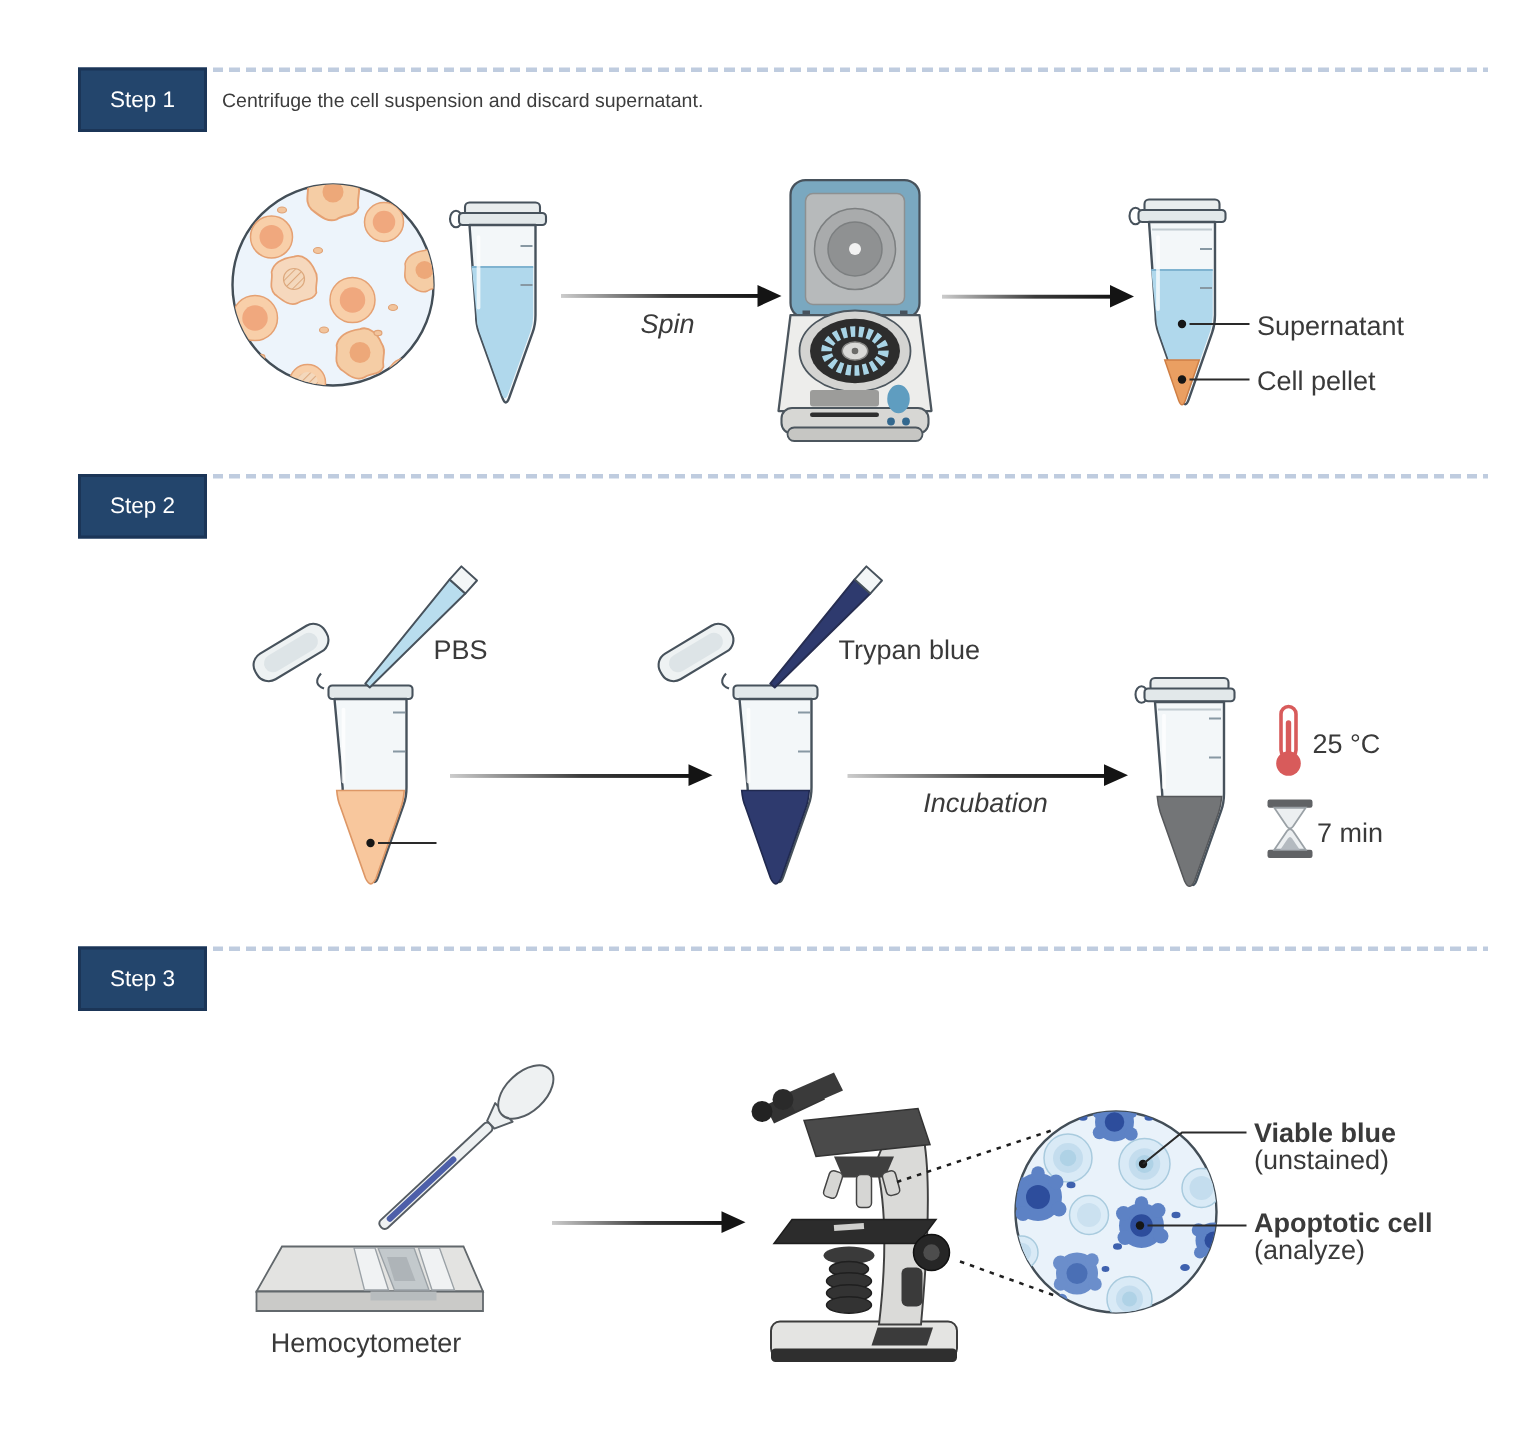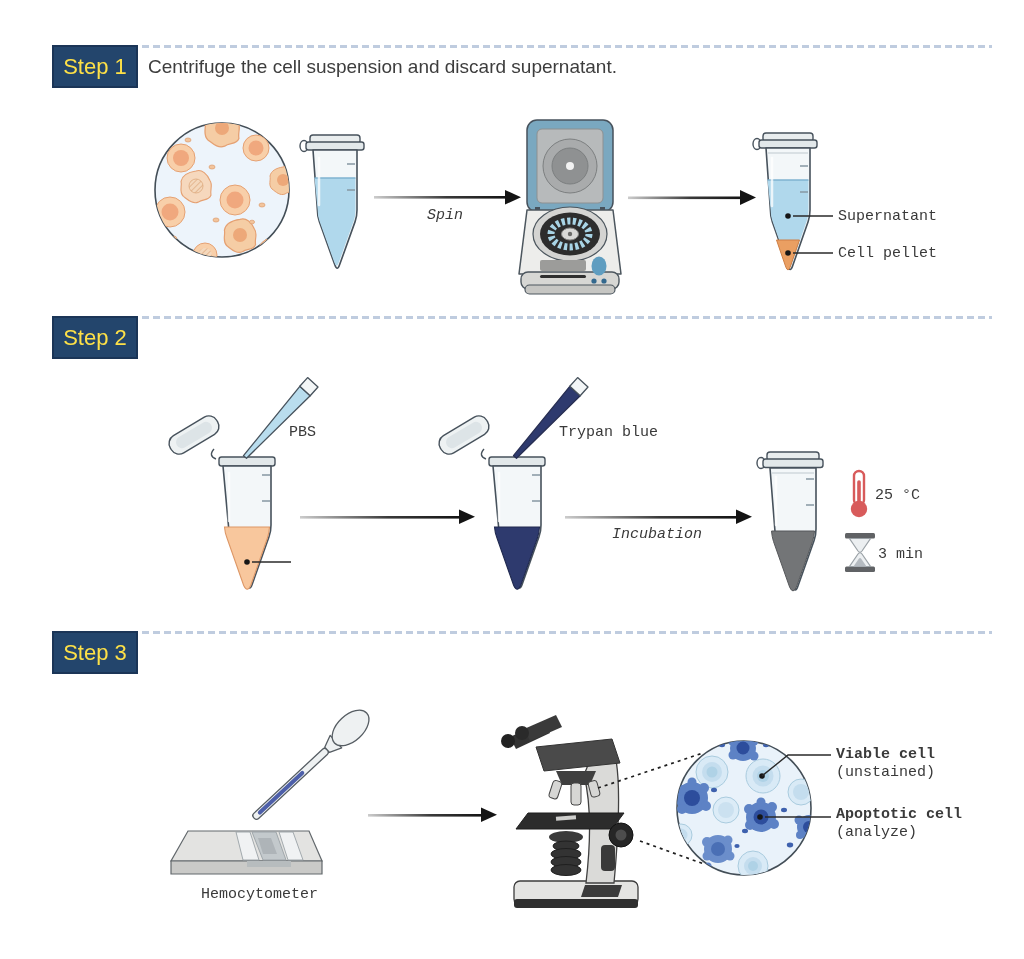--- a/index.html
+++ b/index.html
@@ -1,25 +1,25 @@
 <!DOCTYPE html>
 <html><head>
 <meta charset="utf-8">
 <style>
   html,body{margin:0;padding:0;background:#fff;}
   .canvas{position:relative;width:1024px;height:959px;background:#ffffff;
           font-family:"Liberation Sans",sans-serif;color:#3a3a3a;overflow:hidden;}
   .divider{position:absolute;left:142px;width:850px;height:3px;
            background:repeating-linear-gradient(90deg,#bfccdf 0 7px,transparent 7px 11px);}
   .badge{position:absolute;left:52px;width:86px;height:43px;background:#23456c;
-         border:2px solid #1b3557;box-sizing:border-box;color:#fde047;
-         font-size:22px;display:flex;align-items:center;justify-content:center;}
+         border:2px solid #1b3557;box-sizing:border-box;color:#ffffff;
+         font-size:15px;display:flex;align-items:center;justify-content:center;}
   .desc{position:absolute;left:148px;height:43px;display:flex;align-items:center;
-        font-size:19px;color:#3d3d3d;}
-  .lbl{position:absolute;font-size:15px;line-height:20px;color:#3a3a3a;font-family:Liberation Mono, monospace;}
+        font-size:13px;color:#3d3d3d;}
+  .lbl{position:absolute;font-size:18px;line-height:20px;color:#3a3a3a;}
   .it{font-style:italic;text-align:center;}
   .bd{font-weight:bold;}
   svg.row{position:absolute;left:0;}
 </style>
 </head>
 <body>
 
 <div class="canvas">
 
   <div class="divider" style="top:45px"></div>
@@ -263,21 +263,21 @@
       <path d="M849.5,163.5 H870.5 L862,176 q-2,2.5 -4,0 Z" fill="#eceff1" stroke="#9aa1a6" stroke-width="1.2"></path>
       <path d="M849.5,191.5 H870.5 L862,179 q-2,-2.5 -4,0 Z" fill="#eceff1" stroke="#9aa1a6" stroke-width="1.2"></path>
       <path d="M853.5,191.5 H866.5 L861.4,184 q-1.4,-2 -2.8,0 Z" fill="#b4bac0"></path>
     </g>
   </svg>
 
   <div class="lbl" style="left:289px;top:423px">PBS</div>
   <div class="lbl" style="left:559px;top:423px">Trypan blue</div>
   <div class="lbl it" style="left:592px;top:525px;width:130px">Incubation</div>
   <div class="lbl" style="left:875px;top:486px">25 °C</div>
-  <div class="lbl" style="left:878px;top:545px">3 min</div>
+  <div class="lbl" style="left:878px;top:545px">7 min</div>
 
   <svg class="row" style="top:685px" width="1024" height="260" viewBox="0 0 1024 260">
     <defs>
       <linearGradient id="fade3" x1="0" y1="0" x2="1" y2="0">
         <stop offset="0" stop-color="#cccccc"></stop>
           <stop offset="0.55" stop-color="#3a3a3a"></stop>
           <stop offset="1" stop-color="#141414"></stop>
       </linearGradient>
       <clipPath id="clipC2">
           <circle cx="744" cy="123" r="67"></circle>
@@ -437,19 +437,19 @@
         <circle cx="762" cy="91" r="2.8" fill="#161616"></circle>
         <path d="M762,91 L788,70 H831" stroke="#2a2a2a" stroke-width="1.4" fill="none"></path>
       </g>
       <g>
         <circle cx="760" cy="132" r="2.8" fill="#161616"></circle>
         <path d="M765,132 H831" stroke="#2a2a2a" stroke-width="1.4"></path>
       </g>
     </g>
   </svg>
 
-  <div class="lbl" style="left:170px;top:885px;width:148px;text-align:right">Hemocytometer</div>
-  <div class="lbl bd" style="left:836px;top:745px">Viable cell</div>
+  <div class="lbl" style="left:170px;top:885px;width:148px;text-align:center">Hemocytometer</div>
+  <div class="lbl bd" style="left:836px;top:745px">Viable blue</div>
   <div class="lbl" style="left:836px;top:763px">(unstained)</div>
   <div class="lbl bd" style="left:836px;top:805px">Apoptotic cell</div>
   <div class="lbl" style="left:836px;top:823px">(analyze)</div>
 
 </div>
 
 </body></html>

